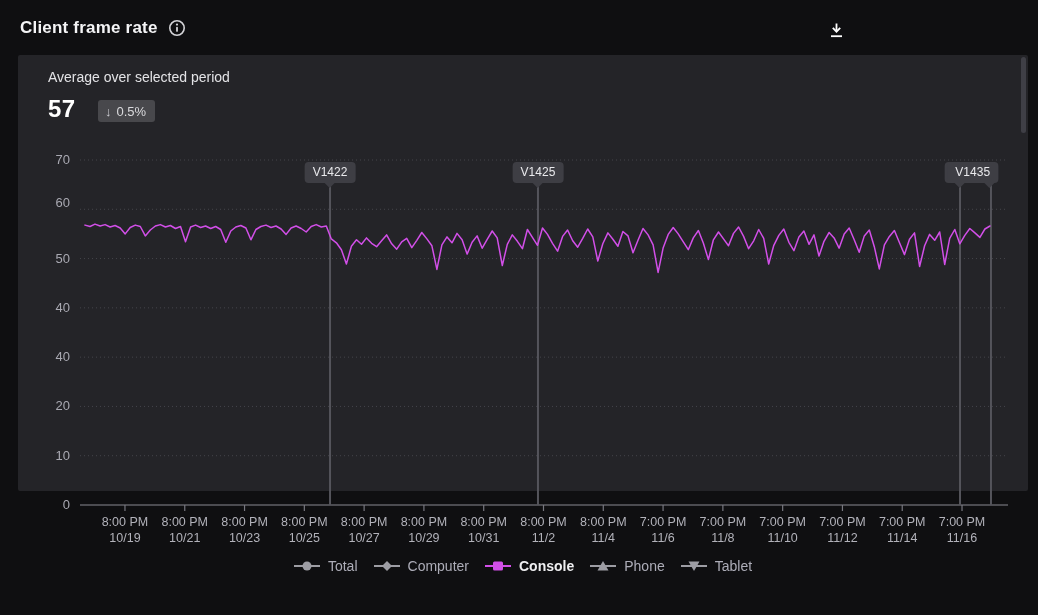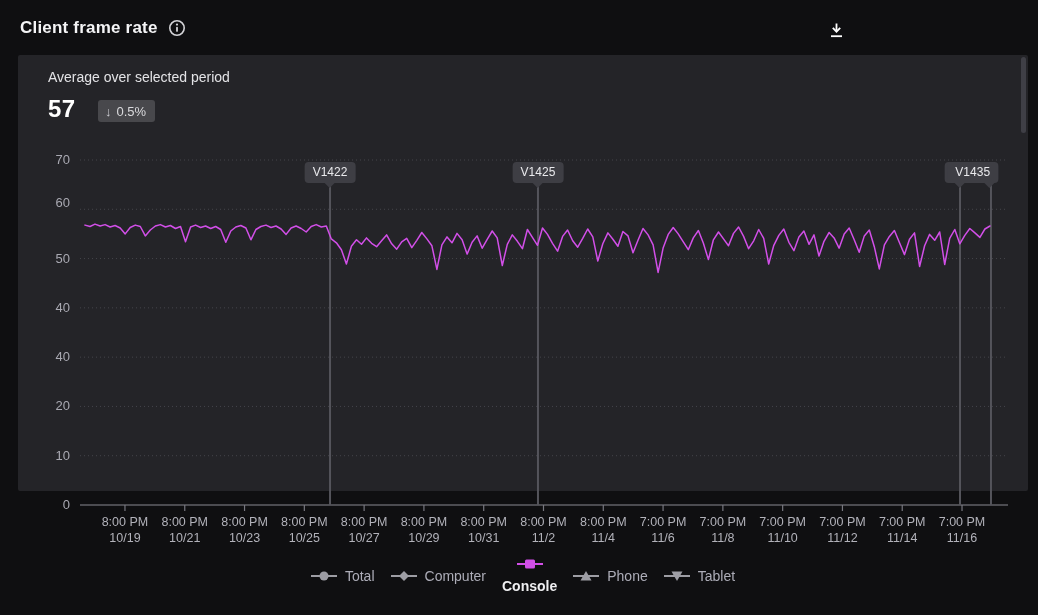--- a/index.html
+++ b/index.html
@@ -34,21 +34,21 @@
 
   .anno-badge { position:absolute; top:107px; height:21px; line-height:21px; background:#3e3e44; color:#e9e9ec; font-size:12px; padding:0 8px; border-radius:4px; white-space:nowrap; cursor:pointer; }
   .anno-badge::after { content:""; position:absolute; bottom:-5px; border:5px solid transparent; border-top-color:#3e3e44; border-bottom-width:0; }
   .anno-badge.align-center { transform:translateX(-50%); }
   .anno-badge.align-center::after { left:50%; transform:translateX(-50%); }
   .anno-badge.align-end { transform:translateX(-86%); }
   .anno-badge.align-end::after { right:4px; }
 
   .legend { position:absolute; left:0; top:503px; width:1010px; display:flex; justify-content:center; align-items:center; gap:16px; }
   .legend-item { display:flex; align-items:center; gap:8px; cursor:pointer; font-size:14px; color:#adadb8; }
-  .legend-item.active { color:#efeff1; font-weight:700;flex-direction:column; }
+  .legend-item.active { color:#efeff1; font-weight:700; }
 </style>
 </head>
 <body>
 
 <div class="header">
   <div class="title-row">
     <span class="page-title">Client frame rate</span>
     <button class="info-btn" aria-label="info">
       <svg width="18" height="18" viewBox="0 0 18 18">
         <circle cx="9" cy="9" r="7.2" fill="none" stroke="#d4d4d8" stroke-width="1.6"></circle>

